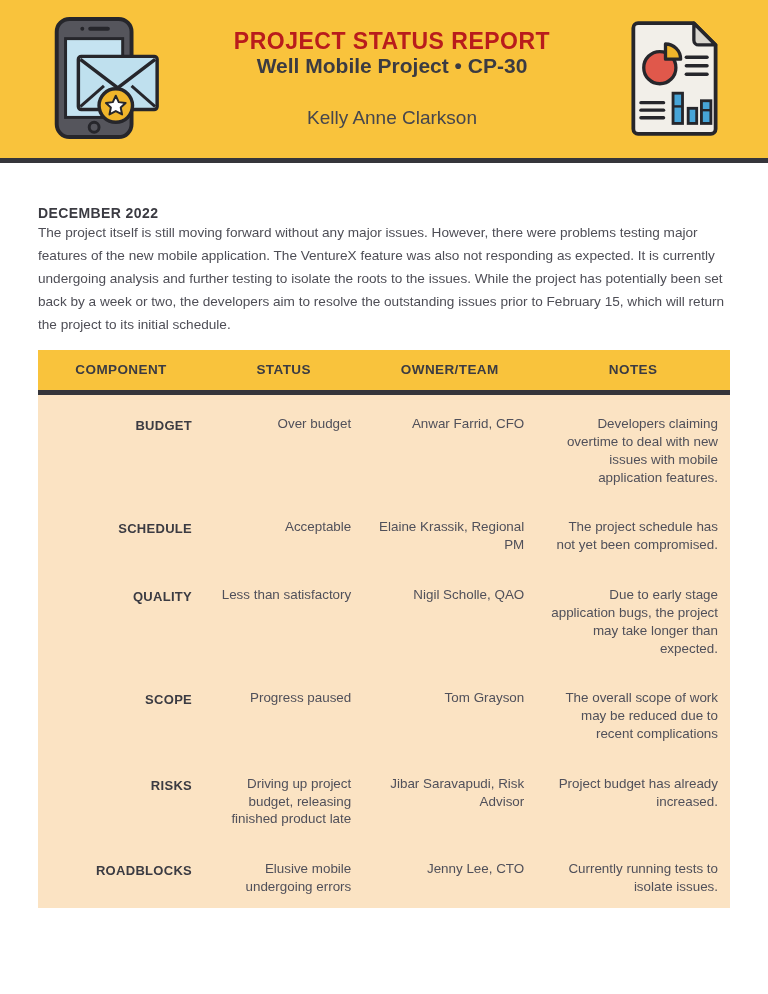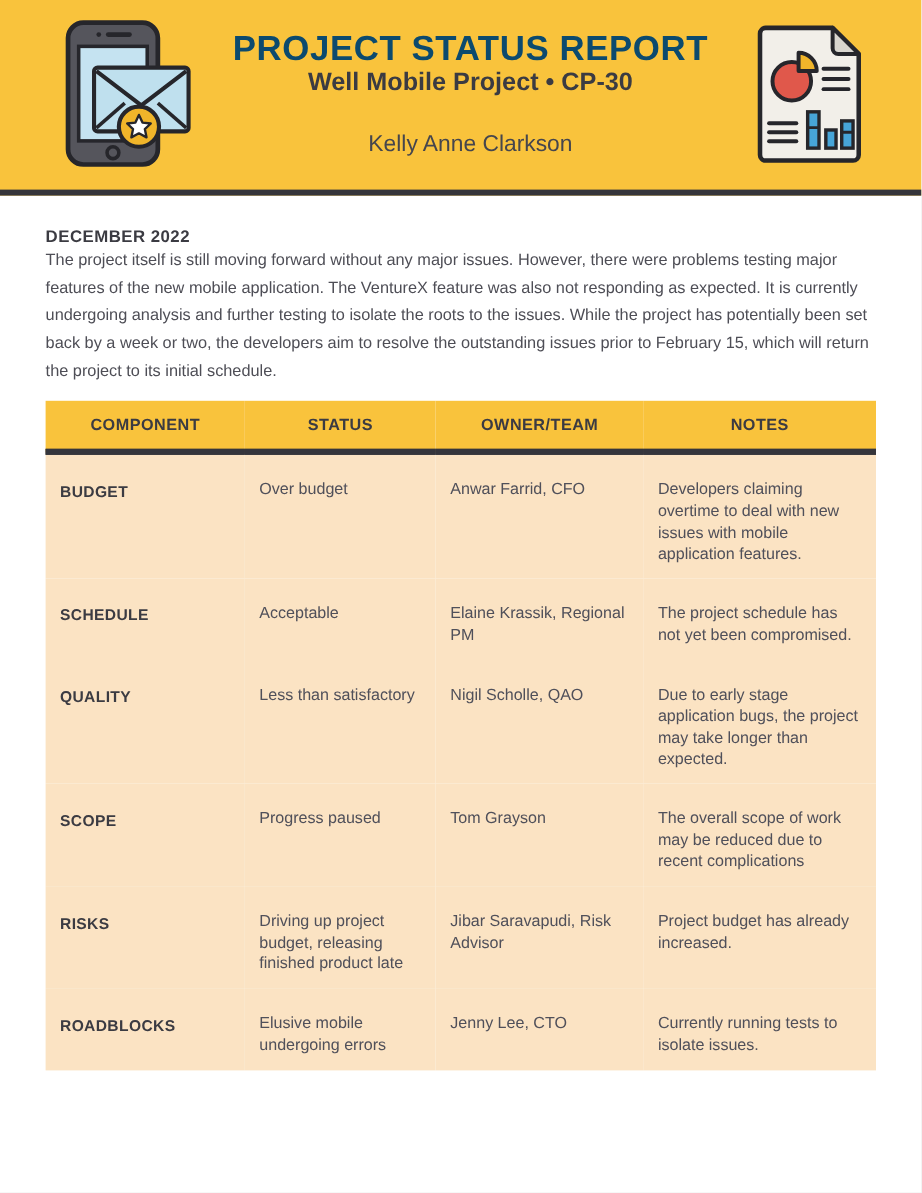--- a/index.html
+++ b/index.html
@@ -13,53 +13,53 @@
   
   .header {
     height: 163px; background: #F9C33C;
     border-bottom: 5px solid #35353B;
     display: flex; align-items: center; justify-content: space-between;
     padding: 0 42px;
   }
   .header .icon-box { width: 120px; height: 128px; flex: 0 0 auto; }
   .title-block { flex: 1; text-align: center; padding: 0 8px; }
   .doc-title {
-    font-size: 29px; font-weight: 800; color: #0c4a6e;
+    font-size: 23px; font-weight: 800; color: #b91c1c;
     letter-spacing: 0.5px; line-height: 1.05; text-align: center;
   }
   .doc-subtitle {
     font-size: 21px; font-weight: 700; color: #3B3B42; 
   }
   .doc-author {
     font-size: 19px; font-weight: 400; color: #46464D; margin-top: 29px;
   }
 
   
   .main { padding: 0 38px; }
   .section-heading {
     font-size: 14px; font-weight: 700; color: #3B3B42; letter-spacing: 0.4px;
   }
-  .date-heading { margin-top: 26px; }
+  .date-heading { margin-top: 42px; }
   .summary-text {
     font-size: 13.6px; line-height: 1.7; color: #4E4E56;
   }
   .overview-heading { margin-top: 26px; }
 
   
   .status-table {
     width: 100%; margin-top: 13px; border-collapse: collapse;
   }
   .status-table thead th {
     background: #F9C33C; border-bottom: 5px solid #35353B;
     height: 43px; vertical-align: middle;
     font-size: 13.5px; font-weight: 700; color: #3B3B42; letter-spacing: 0.4px;
   }
   .status-table tbody { background: #FBE3C3; }
   .status-table td {
-    text-align: left; vertical-align: top;
+    text-align: right; vertical-align: top;
     padding: 20px 12px 12px 12px;
     font-size: 13.4px; line-height: 1.33; color: #50505A;
   }
   .status-table td.cell-component {
     font-weight: 700; color: #3B3B42; letter-spacing: 0.3px; font-size: 13px;
     padding-top: 22px;
   }
   .col-component { width: 24%; }
   .col-status    { width: 23%; }
   .col-owner     { width: 25%; }

